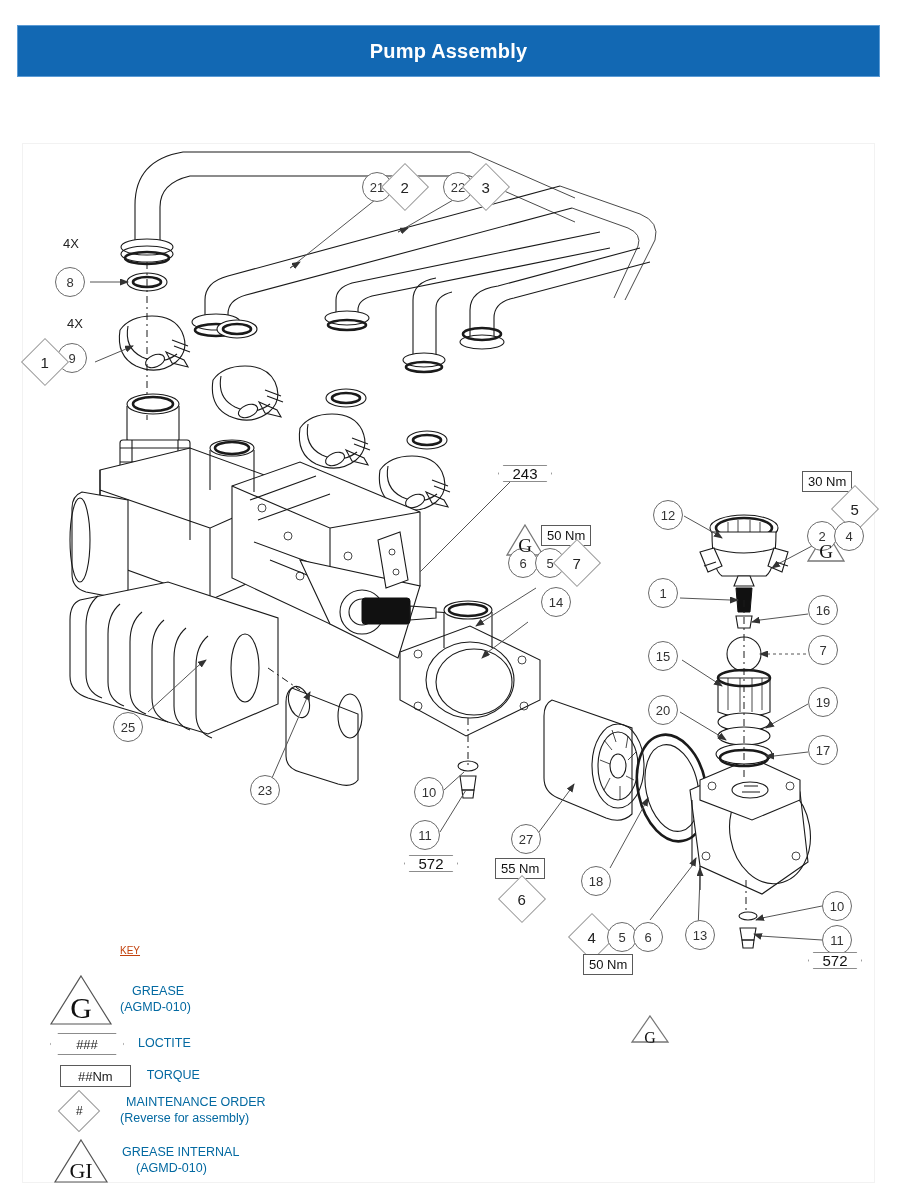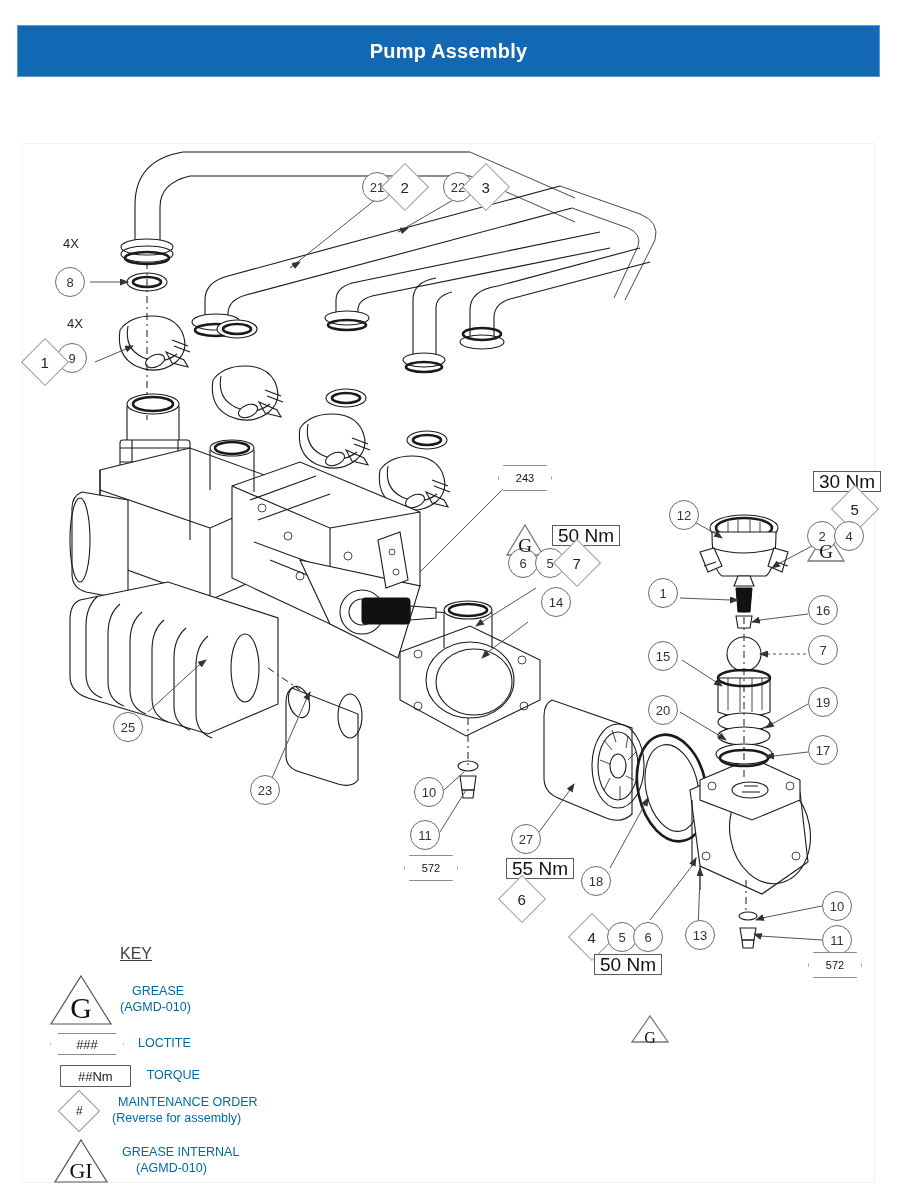--- a/index.html
+++ b/index.html
@@ -47,43 +47,43 @@
     font-size:13px;color:#333333;box-sizing:border-box;
   }
   .diamond{
     width:34px;height:34px;background:#ffffff;border:1.3px solid #9a9a9a;
     transform:rotate(45deg);display:flex;align-items:center;justify-content:center;
     box-sizing:border-box;
   }
   .diamond > span{transform:rotate(-45deg);font-size:15px;color:#222;}
   .hexc{
     position:relative;background:#ffffff;border:1.3px solid #8c8c8c;
-    height:26px;display:flex;align-items:center;justify-content:center;
-    padding:0 6px;font-size:11px;color:#111;box-sizing:border-box;
+    height:17px;display:flex;align-items:center;justify-content:center;
+    padding:0 6px;font-size:15px;color:#111;box-sizing:border-box;
     clip-path:polygon(10% 0%,90% 0%,100% 50%,90% 100%,10% 100%,0% 50%);
   }
   .torque{
     background:#ffffff;border:1.4px solid #5a5a5a;height:21px;
     display:flex;align-items:center;justify-content:center;padding:0 5px;
-    font-size:19px;color:#111;box-sizing:border-box;white-space:nowrap;margin-left:11px;
+    font-size:13px;color:#111;box-sizing:border-box;white-space:nowrap;
   }
   .tri{
     width:40px;height:34px;display:flex;align-items:flex-end;justify-content:center;
     position:relative;
   }
   .tri svg{position:absolute;left:0;top:0;}
   .tri span{position:relative;z-index:2;font-size:19px;line-height:1;
     padding-bottom:2px;color:#111;font-family:"Liberation Serif", serif;}
   .tri.small span{font-size:16px;}
   .qty{position:absolute;font-size:13px;color:#222;}
 
   
   .key{position:absolute;left:48px;top:945px;width:290px;}
   .key-title{
-    position:absolute;left:72px;top:0;font-size:16px;color:#404040;
+    position:absolute;left:72px;top:0;font-size:10px;color:#c2410c;
     text-decoration:underline;
   }
   .key-row{position:absolute;display:flex;align-items:center;}
   .key-txt{font-size:12.5px;color:#0369a1;line-height:1.25;}
   .key-txt .sub{display:block;}
   .hexk{
     width:74px;height:22px;background:#fff;border:1.2px solid #8c8c8c;
     display:flex;align-items:center;justify-content:center;font-size:13px;
     clip-path:polygon(11% 0%,89% 0%,100% 50%,89% 100%,11% 100%,0% 50%);
     box-sizing:border-box;
@@ -501,21 +501,21 @@
         <polygon points="20,2 38,32 2,32" fill="#fff" stroke="#777" stroke-width="1.3"></polygon>
       </svg>
     <span>G</span>
   </div>
   <div class="sym" style="left:838px;top:492px;">
       <div class="diamond">
         <span>5</span>
       </div>
     </div>
 
-  <div class="sym" style="left:653px;top:500px;margin-left:16px;">
+  <div class="sym" style="left:653px;top:500px;">
       <div class="balloon">12</div>
     </div>
   <div class="sym" style="left:807px;top:521px;">
       <div class="balloon">2</div>
     </div>
   <div class="sym" style="left:834px;top:521px;">
       <div class="balloon">4</div>
     </div>
 
   <div class="sym" style="left:648px;top:578px;">
@@ -605,21 +605,21 @@
       <div class="boxk">
           <span>##Nm</span>
         </div>
       <div class="key-txt" style="margin-left:16px;">TORQUE</div>
     </div>
 
     <div class="key-row" style="left:16px;top:150px;">
       <div class="diak">
           <span>#</span>
         </div>
-      <div class="key-txt" style="margin-left:24px;">
+      <div class="key-txt" style="margin-left:32px;">
         <span>MAINTENANCE ORDER</span>
         <span class="sub ital" style="margin-left:-6px;">(Reverse for assembly)</span>
       </div>
     </div>
 
     <div class="key-row" style="left:4px;top:192px;">
       <div class="tri" style="width:58px;height:48px;">
         <svg width="58" height="48">
             <polygon points="29,3 55,45 3,45" fill="#fff" stroke="#555" stroke-width="1.2"></polygon>
           </svg>

